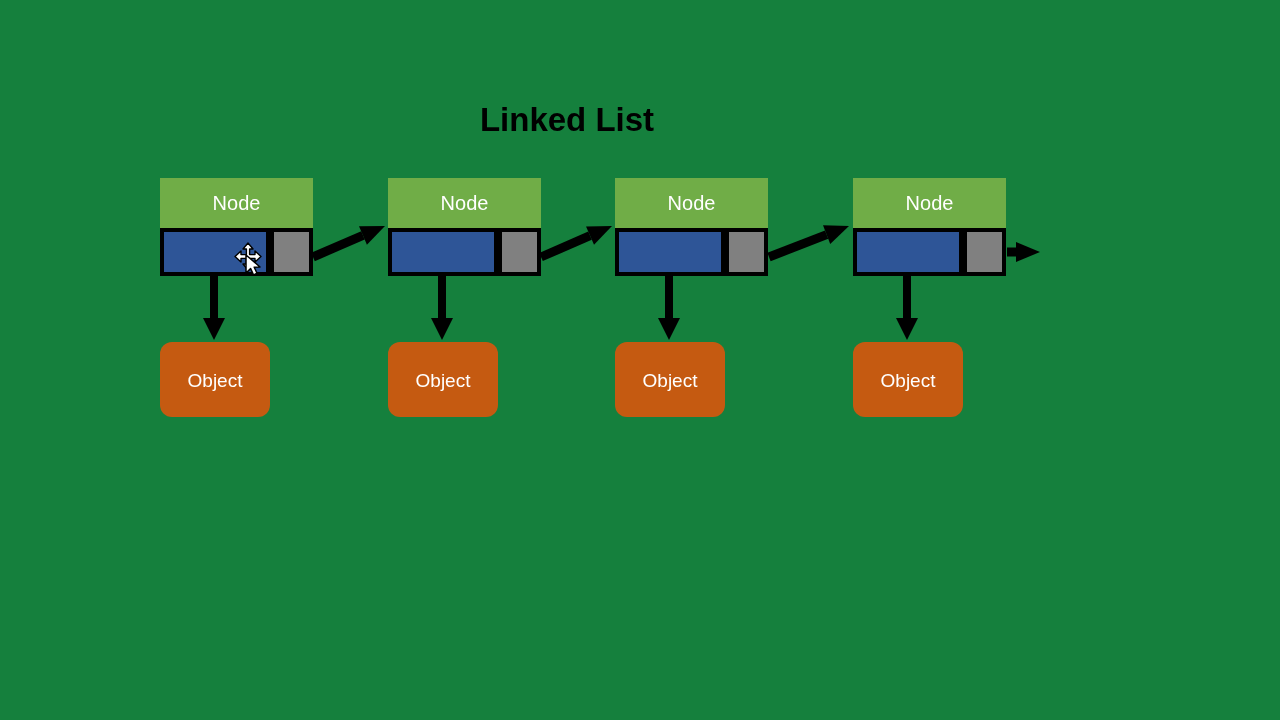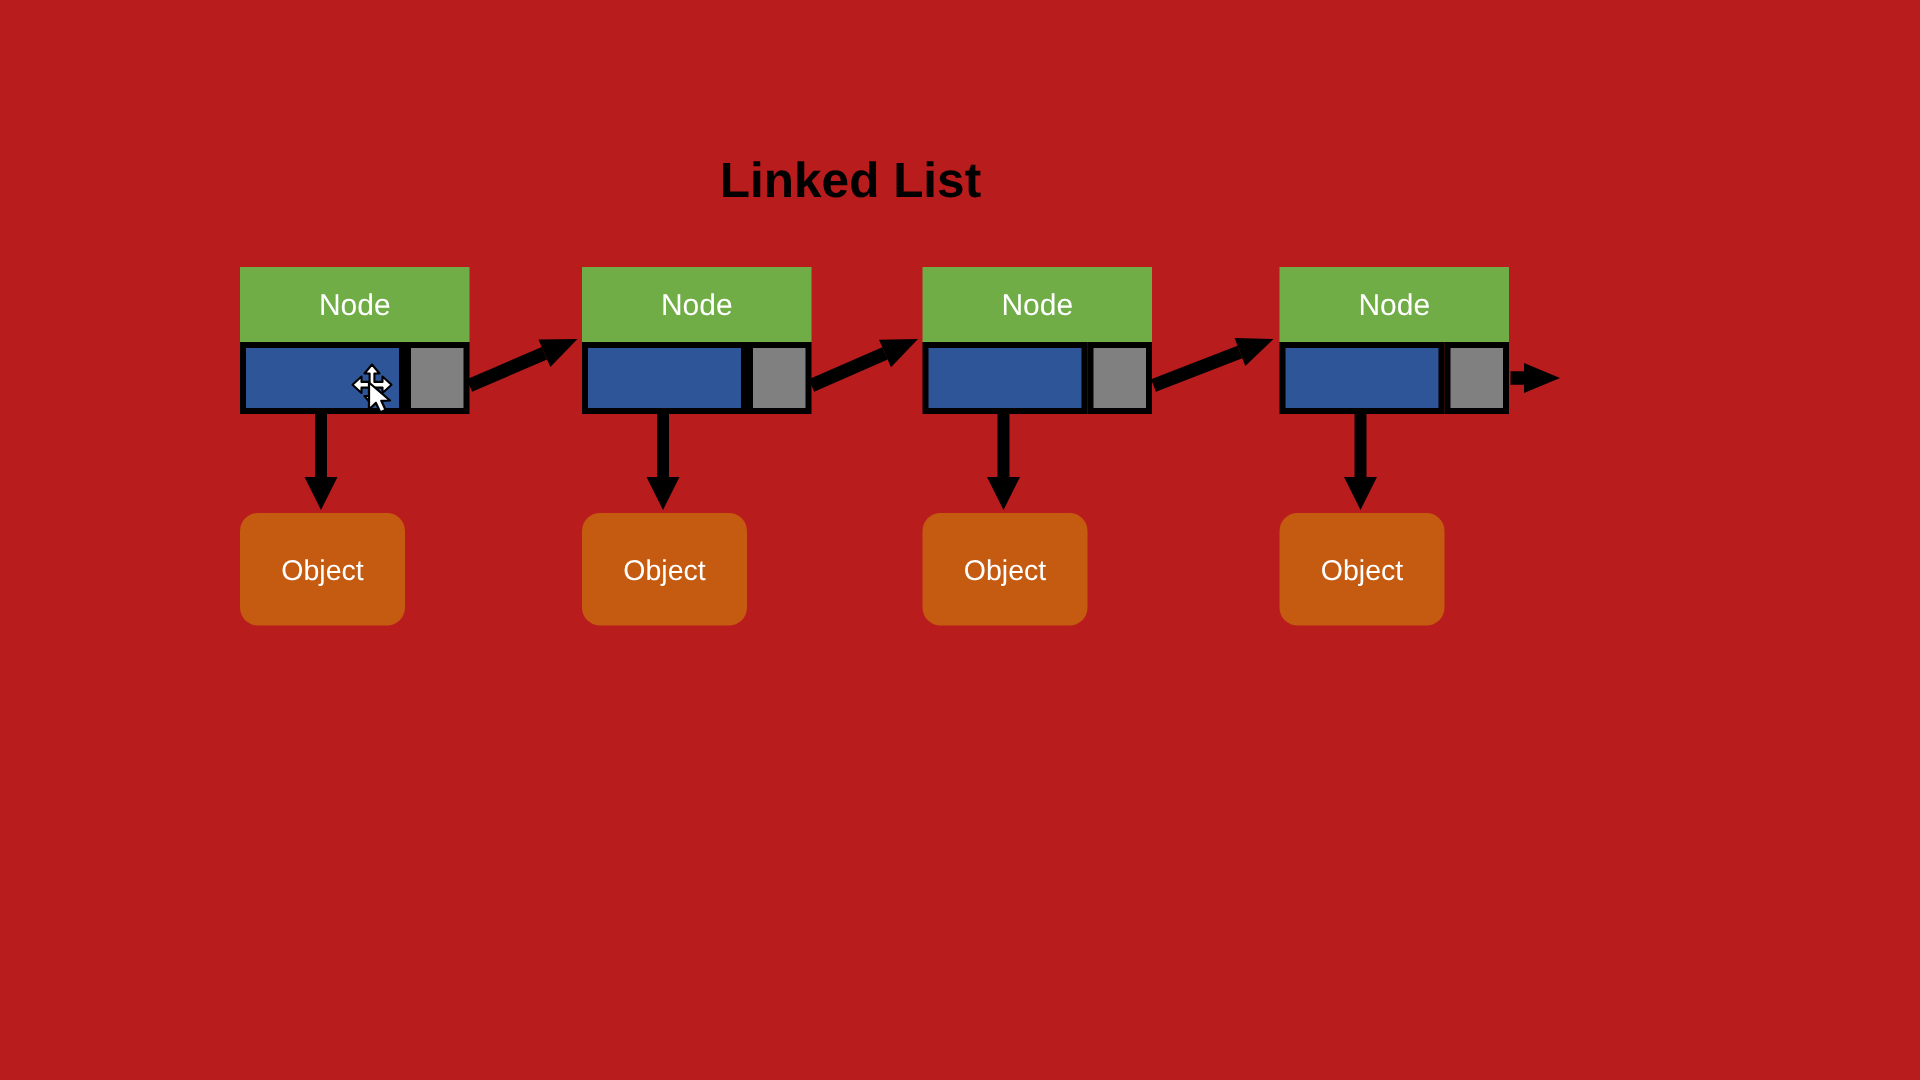--- a/index.html
+++ b/index.html
@@ -10,21 +10,21 @@
   body {
     width: 1280px;
     height: 720px;
     overflow: hidden;
     font-family: "Liberation Sans", sans-serif;
   }
   #canvas {
     position: relative;
     width: 1280px;
     height: 720px;
-    background: #b91c1c;
+    background: #15803d;
   }
   #diagram-svg {
     position: absolute;
     left: 0;
     top: 0;
     width: 1280px;
     height: 720px;
   }
   .diagram-title {
     font-family: "Liberation Sans", sans-serif;

